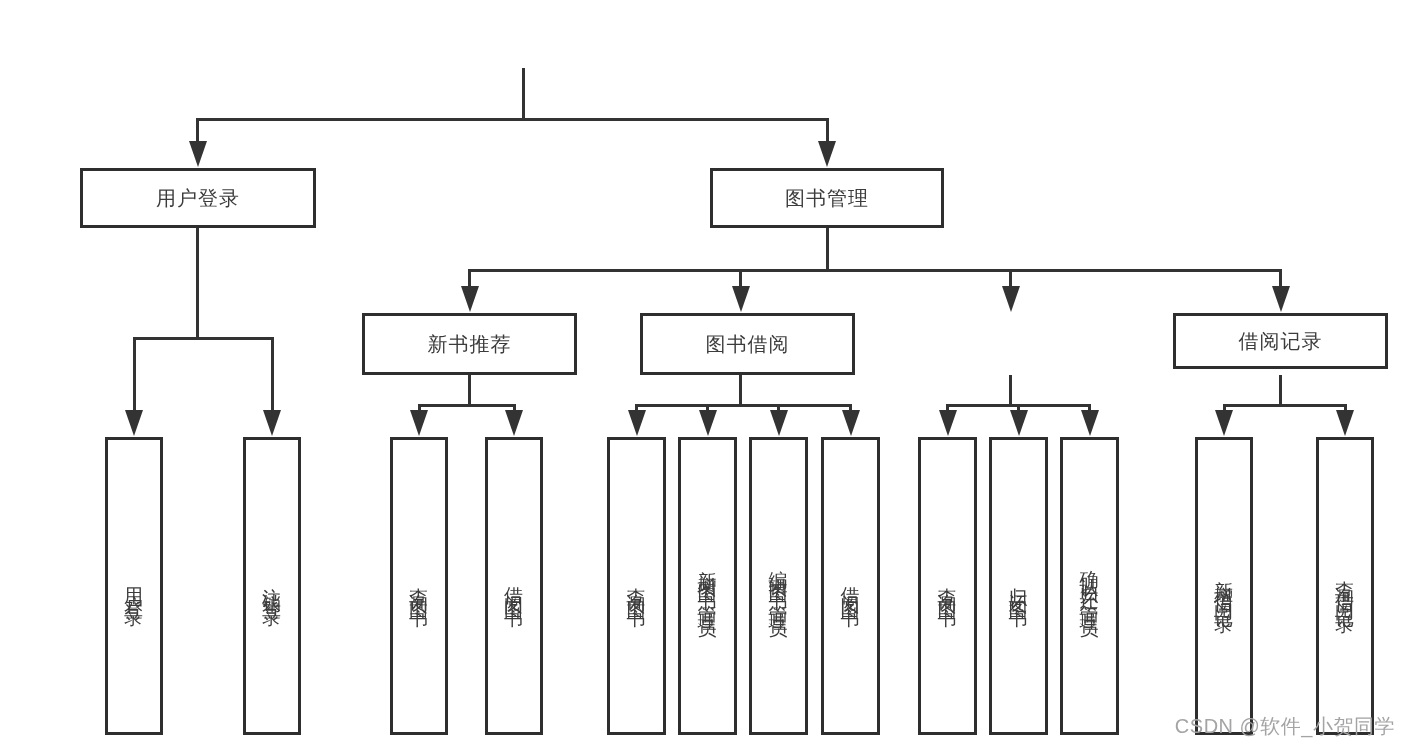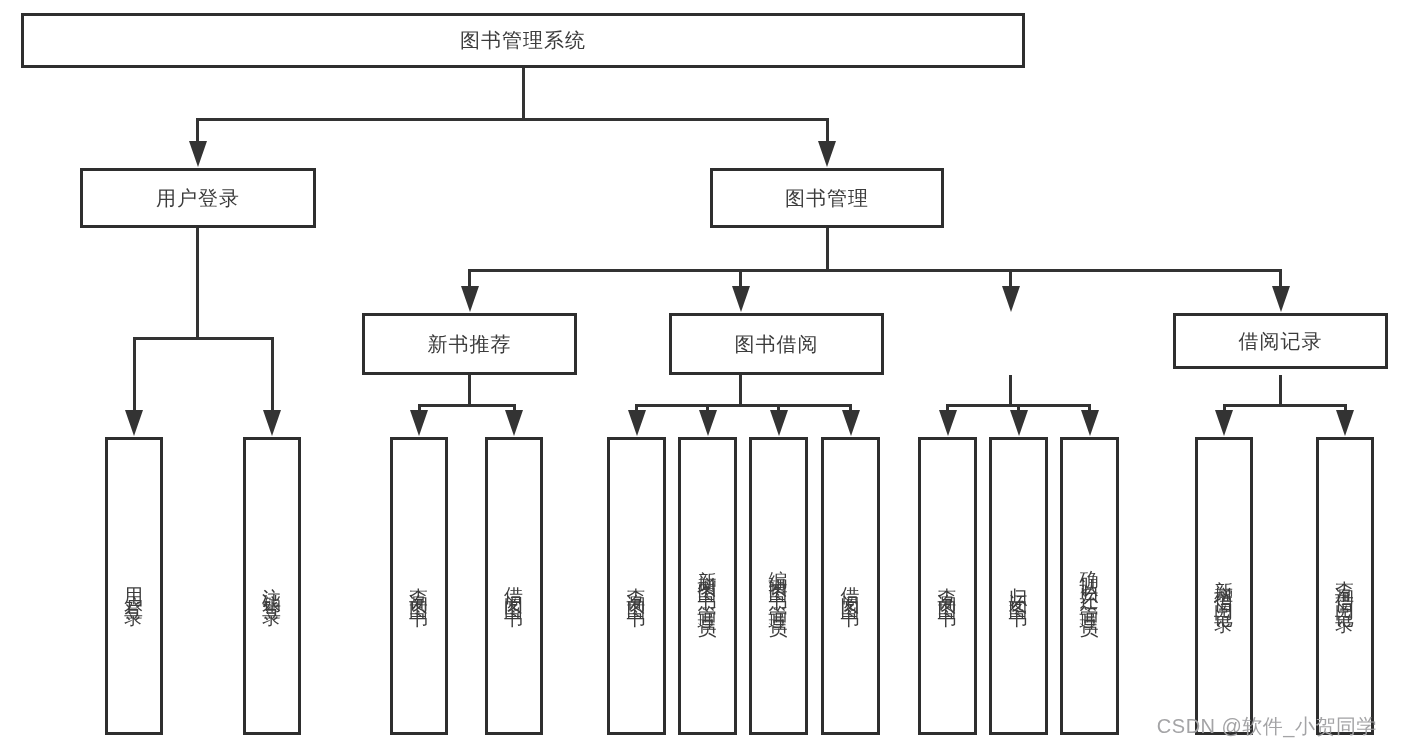--- a/index.html
+++ b/index.html
@@ -42,39 +42,38 @@
   .vline,.hline{position:absolute;background:var(--line);z-index:1;}
   .arrow{
     position:absolute;width:0;height:0;
     border-left:9px solid transparent;
     border-right:9px solid transparent;
     border-top:26px solid var(--line);
     z-index:1;
   }
   .watermark{
     position:absolute;
-    right:28px;bottom:7px;
+    right:10px;bottom:7px;
     color:var(--wm);
     font-size:20px;
     z-index:5;
     letter-spacing:0.5px;
   }
 </style>
 </head>
 <body>
 
 <div class="canvas">
 
-  <div class="node" style="left:21px;top:13px;width:1004px;height:55px">图书管理系统</div>
 
   <div class="node" style="left:80px;top:168px;width:236px;height:60px">用户登录</div>
   <div class="node" style="left:710px;top:168px;width:234px;height:60px">图书管理</div>
 
   <div class="node" style="left:362px;top:313px;width:215px;height:62px">新书推荐</div>
-  <div class="node" style="left:669px;top:313px;width:215px;height:62px">图书借阅</div>
+  <div class="node" style="left:640px;top:313px;width:215px;height:62px">图书借阅</div>
   <div class="node" style="left:1173px;top:313px;width:215px;height:56px">借阅记录</div>
 
   <div class="node vert" style="left:105px;top:437px;width:58px;height:298px">用户登录</div>
   <div class="node vert" style="left:243px;top:437px;width:58px;height:298px">注销登录</div>
 
   <div class="node vert" style="left:390px;top:437px;width:58px;height:298px">查询图书</div>
   <div class="node vert" style="left:485px;top:437px;width:58px;height:298px">借阅图书</div>
 
   <div class="node vert" style="left:607px;top:437px;width:59px;height:298px">查询图书</div>
   <div class="node vert" style="left:678px;top:437px;width:59px;height:298px">新增图书（管理员）</div>

